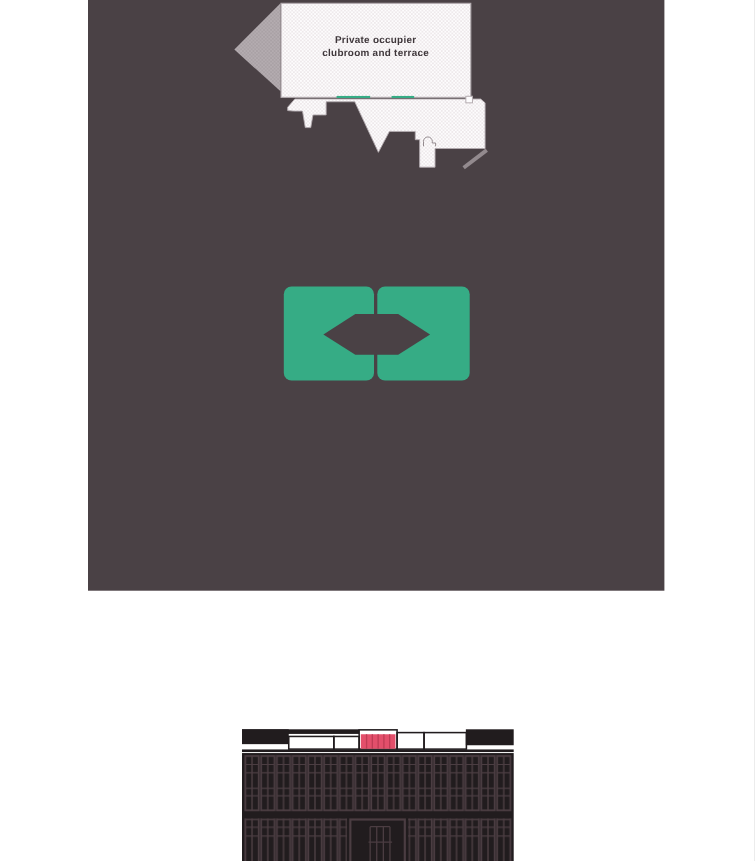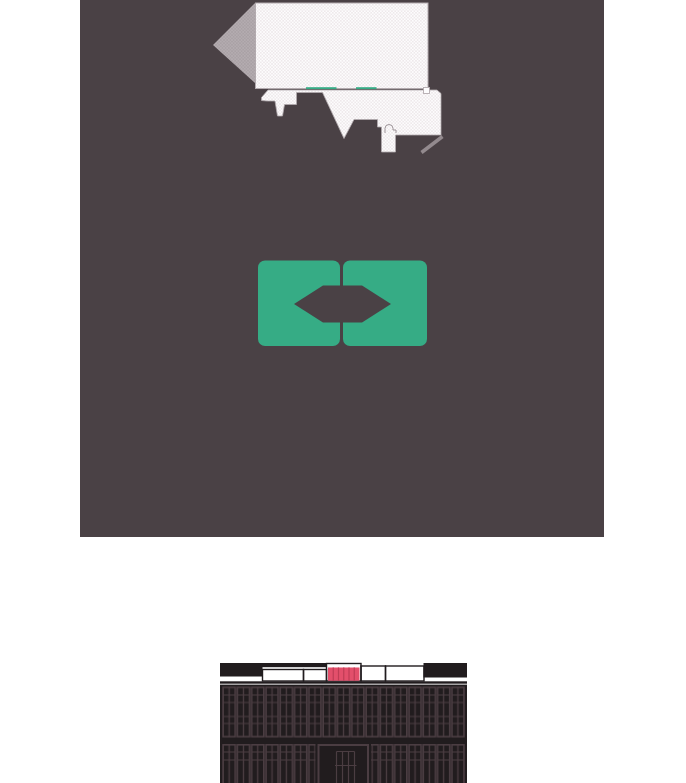--- a/index.html
+++ b/index.html
@@ -89,14 +89,18 @@
       <rect x="222" y="744" width="243" height="39" fill="url(#bayL)"></rect>
       <rect x="315.5" y="742" width="55.5" height="41" fill="var(--facade-black)"></rect>
       <g stroke="var(--facade-line)" fill="none">
         <rect x="318.5" y="745" width="49.5" height="42" stroke-width="2"></rect>
         <path d="M336.5,751.5 V783 M342.5,751.5 V783 M348.5,751.5 V783 M354.5,751.5 V783" stroke-width="1.2"></path>
         <path d="M336.5,751.5 H354.5 M335,765.5 H356.5" stroke-width="1.2"></path>
       </g>
     </g>
   </svg>
 
+  <div class="plan-label">
+    <span>Private occupier</span>
+    <span>clubroom and terrace</span>
+  </div>
 
 </div>
 
 </body></html>

